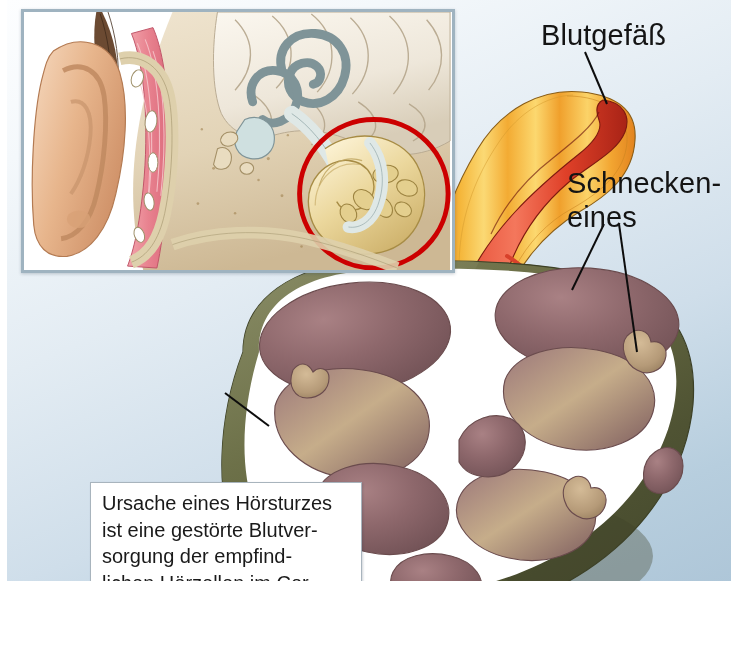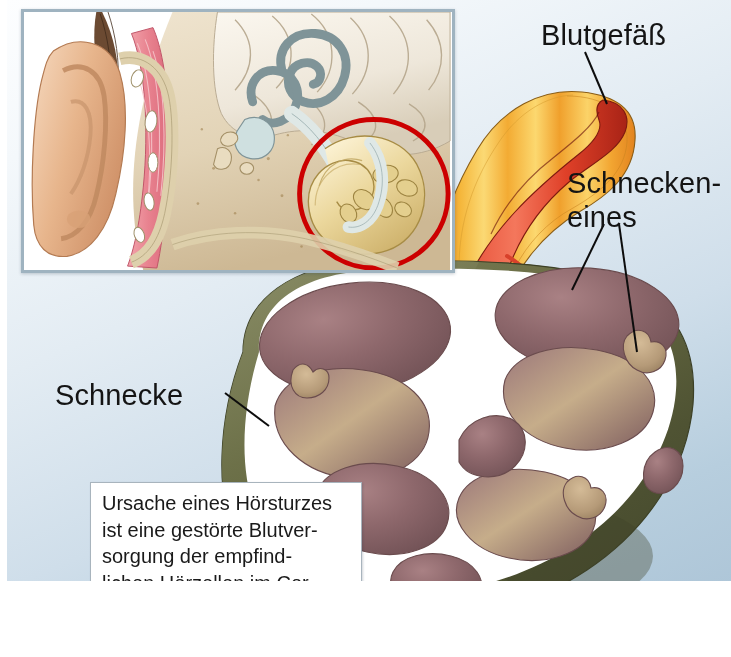--- a/index.html
+++ b/index.html
@@ -376,21 +376,20 @@
       <path d="M150,238 C190,224 240,222 286,232 C320,240 350,250 380,262" fill="none" stroke="#ded0ac" stroke-width="12" opacity=".9"></path>
       <path d="M150,238 C190,224 240,222 286,232 C320,240 350,250 380,262" fill="none" stroke="#a89a72" stroke-width="1" opacity=".6"></path>
     </svg>
   </div>
 
   <div class="label" id="lbl-blutgefaess">Blutgefäß</div>
 
   <div class="label" id="lbl-schneckenkanal">Schnecken-
 eines</div>
 
-  <div class="label" id="lbl-schnecke">Schnecke</div>
 
   <div id="caption">
     <p>Ursache eines Hörsturzes
 ist eine gestörte Blutver-
 sorgung der empfind-
 lichen Hörzellen im Cor-
 tischen Organ der
 Schnecke des Innenohrs</p>
   </div>
 

